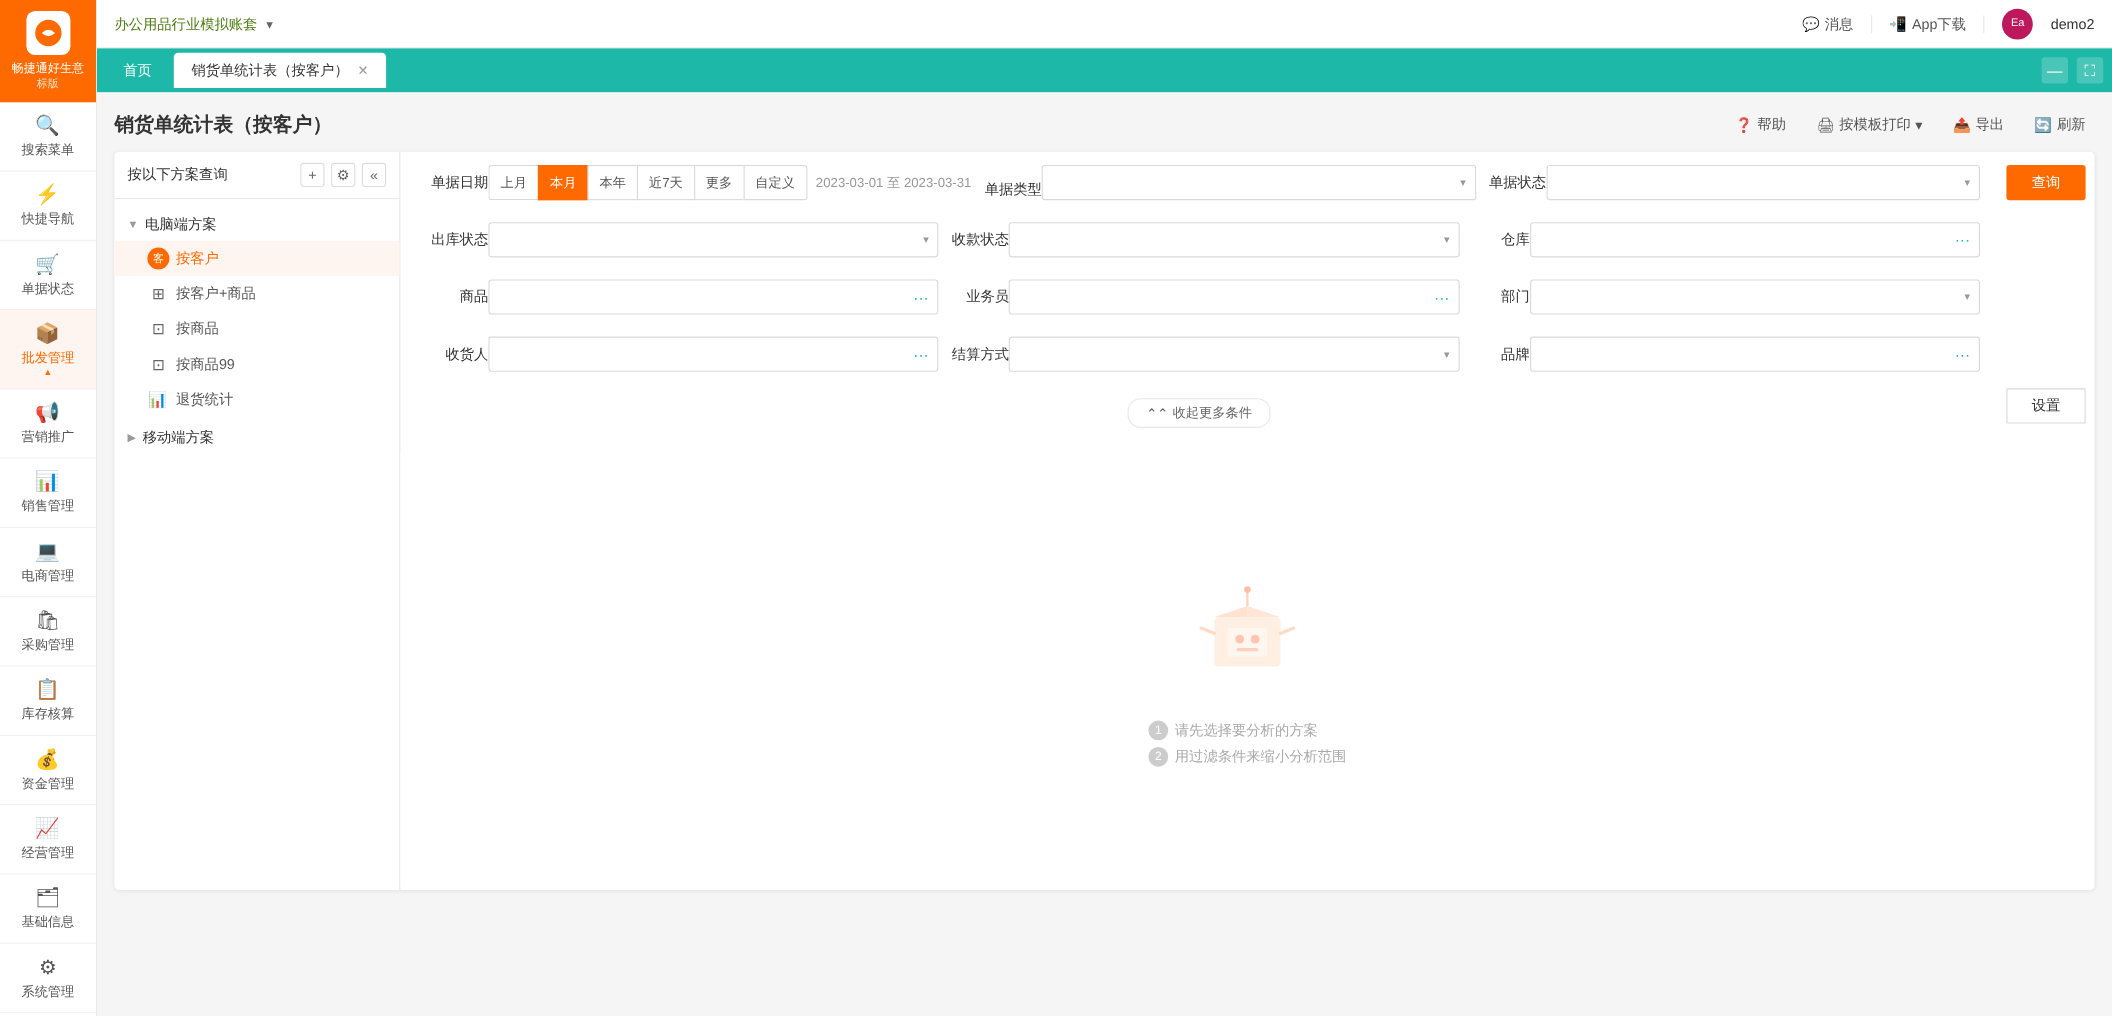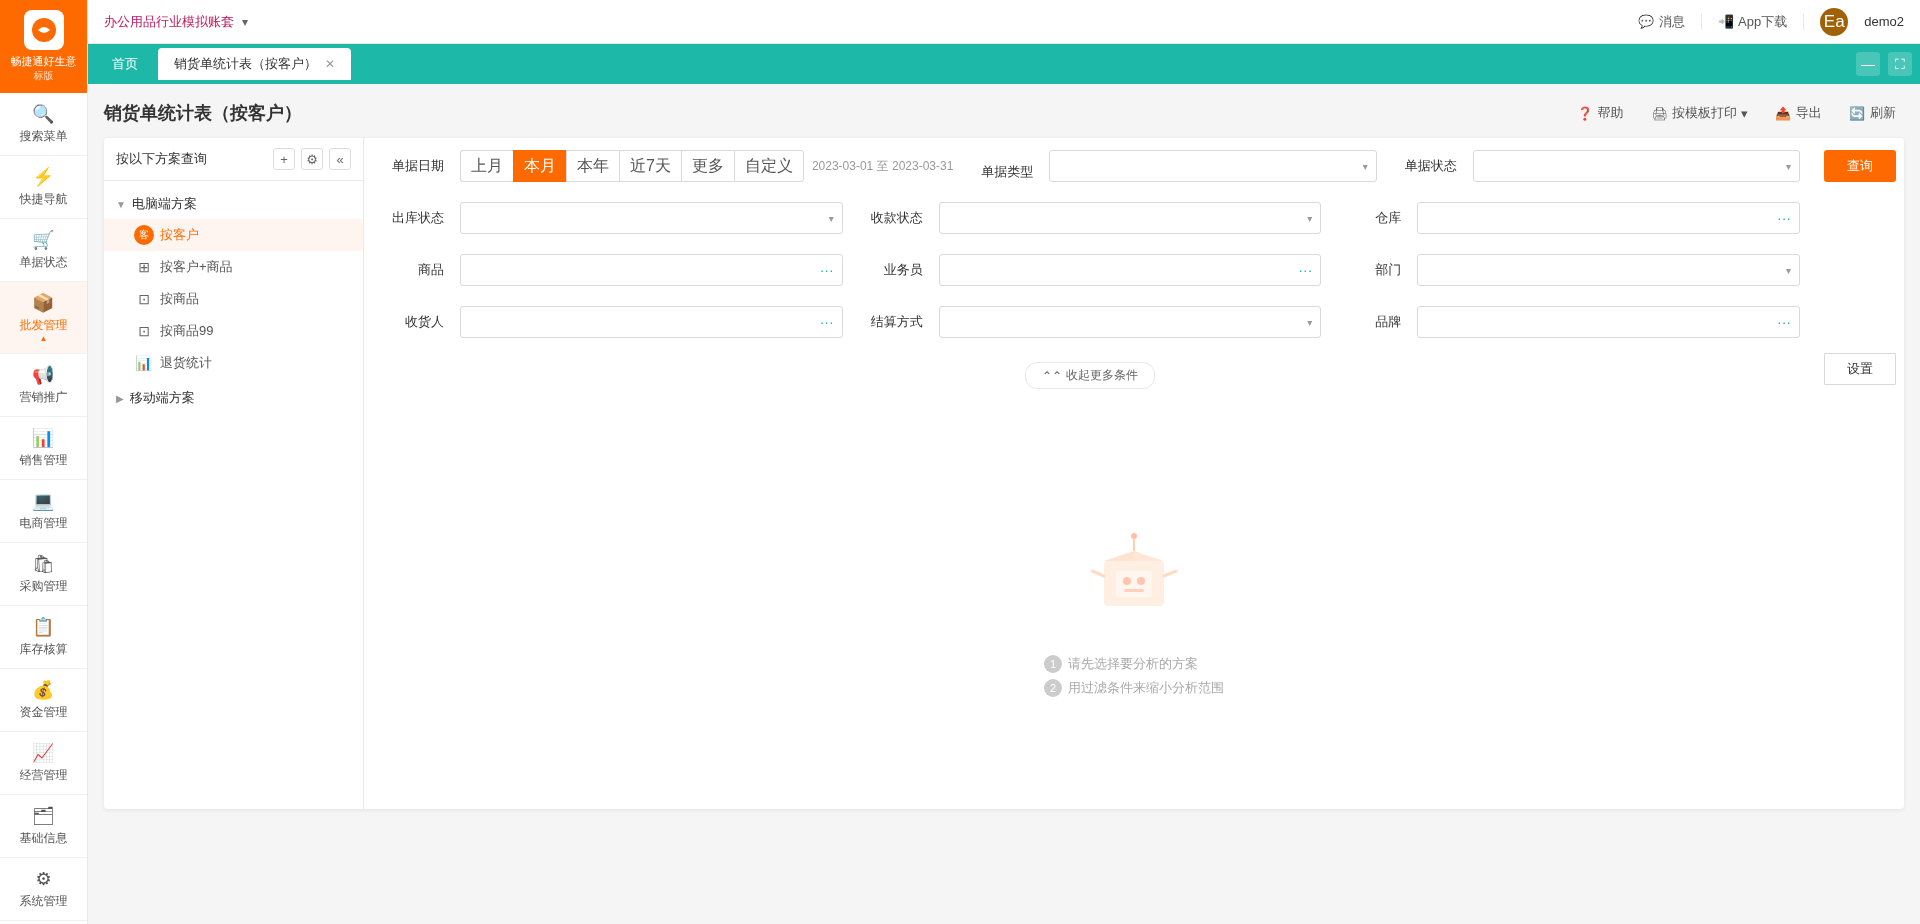--- a/index.html
+++ b/index.html
@@ -71,46 +71,46 @@
       align-items: center;
       justify-content: space-between;
       padding: 0 16px;
       flex-shrink: 0;
     }
     .topbar-left {
       display: flex;
       align-items: center;
       gap: 8px;
     }
-    .topbar-title { font-size: 13px; color: #be185d; }
+    .topbar-title { font-size: 13px; color: #4d7c0f; }
     .topbar-dropdown { font-size: 12px; color: #666; cursor: pointer; }
     .topbar-right {
       display: flex;
       align-items: center;
       gap: 16px;
       font-size: 13px;
       color: #333;
     }
     .topbar-right .icon-btn {
       display: flex;
       align-items: center;
       gap: 4px;
       cursor: pointer;
       color: #555;
     }
     .avatar {
       width: 28px;
       height: 28px;
       border-radius: 50%;
-      background: #a16207;
+      background: #be185d;
       display: flex;
       align-items: center;
       justify-content: center;
       color: #fff;
-      font-size: 17px;
+      font-size: 10px;
     }
 
     
     #tabbar {
       height: 40px;
       background: #1db8a8;
       display: flex;
       align-items: center;
       padding: 0 8px;
       flex-shrink: 0;
@@ -274,21 +274,20 @@
     }
     .tree-item .item-icon.chart {
       background: transparent;
       color: #666;
       font-size: 14px;
     }
     .filter-row {
       display: flex;
       align-items: center;
       margin-bottom: 12px;
-      gap: 16px;
     }
     .filter-label {
       font-size: 13px;
       color: #333;
       width: 64px;
       flex-shrink: 0;
       text-align: right;
     }
     .filter-input {
       flex: 1;
@@ -316,21 +315,21 @@
       height: 32px;
     }
     .date-btn {
       padding: 0 10px;
       height: 32px;
       border: 1px solid #d9d9d9;
       border-right: none;
       display: flex;
       align-items: center;
       cursor: pointer;
-      font-size: 16px;
+      font-size: 12px;
       color: #555;
       background: #fff;
     }
     .date-btn:first-child { border-radius: 3px 0 0 3px; }
     .date-btn:last-child { border-radius: 0 3px 3px 0; border-right: 1px solid #d9d9d9; }
     .date-btn.active {
       background: #ff6a00;
       color: #fff;
       border-color: #ff6a00;
       z-index: 1;

